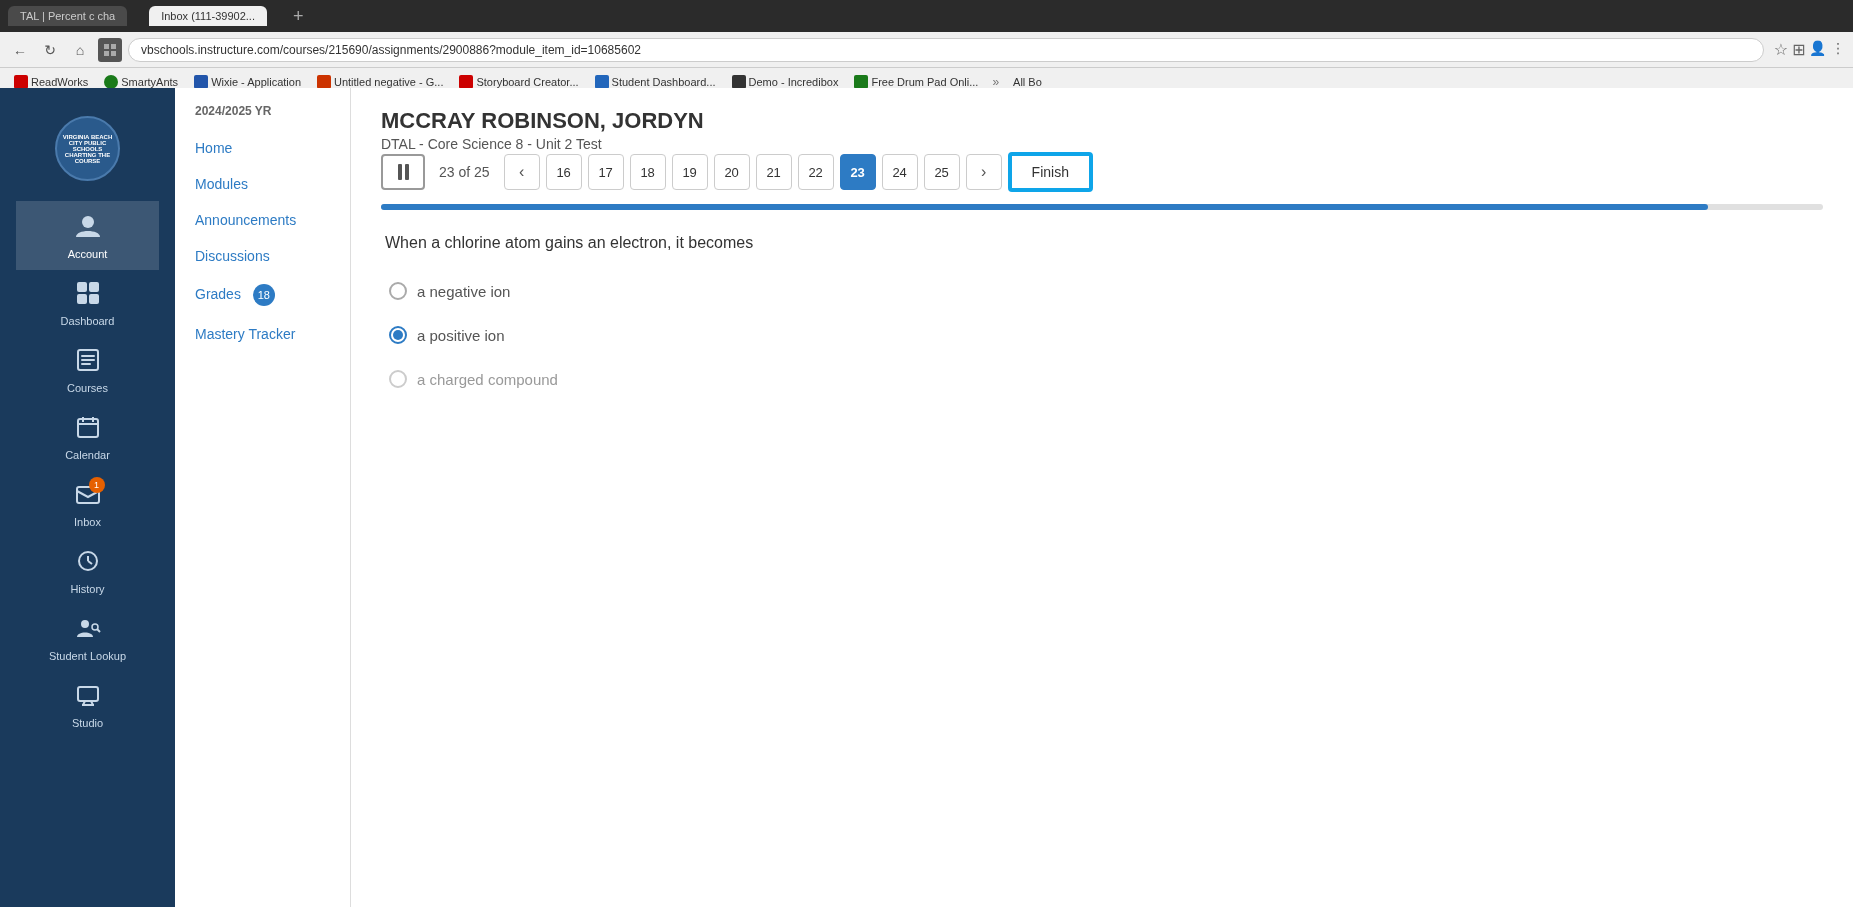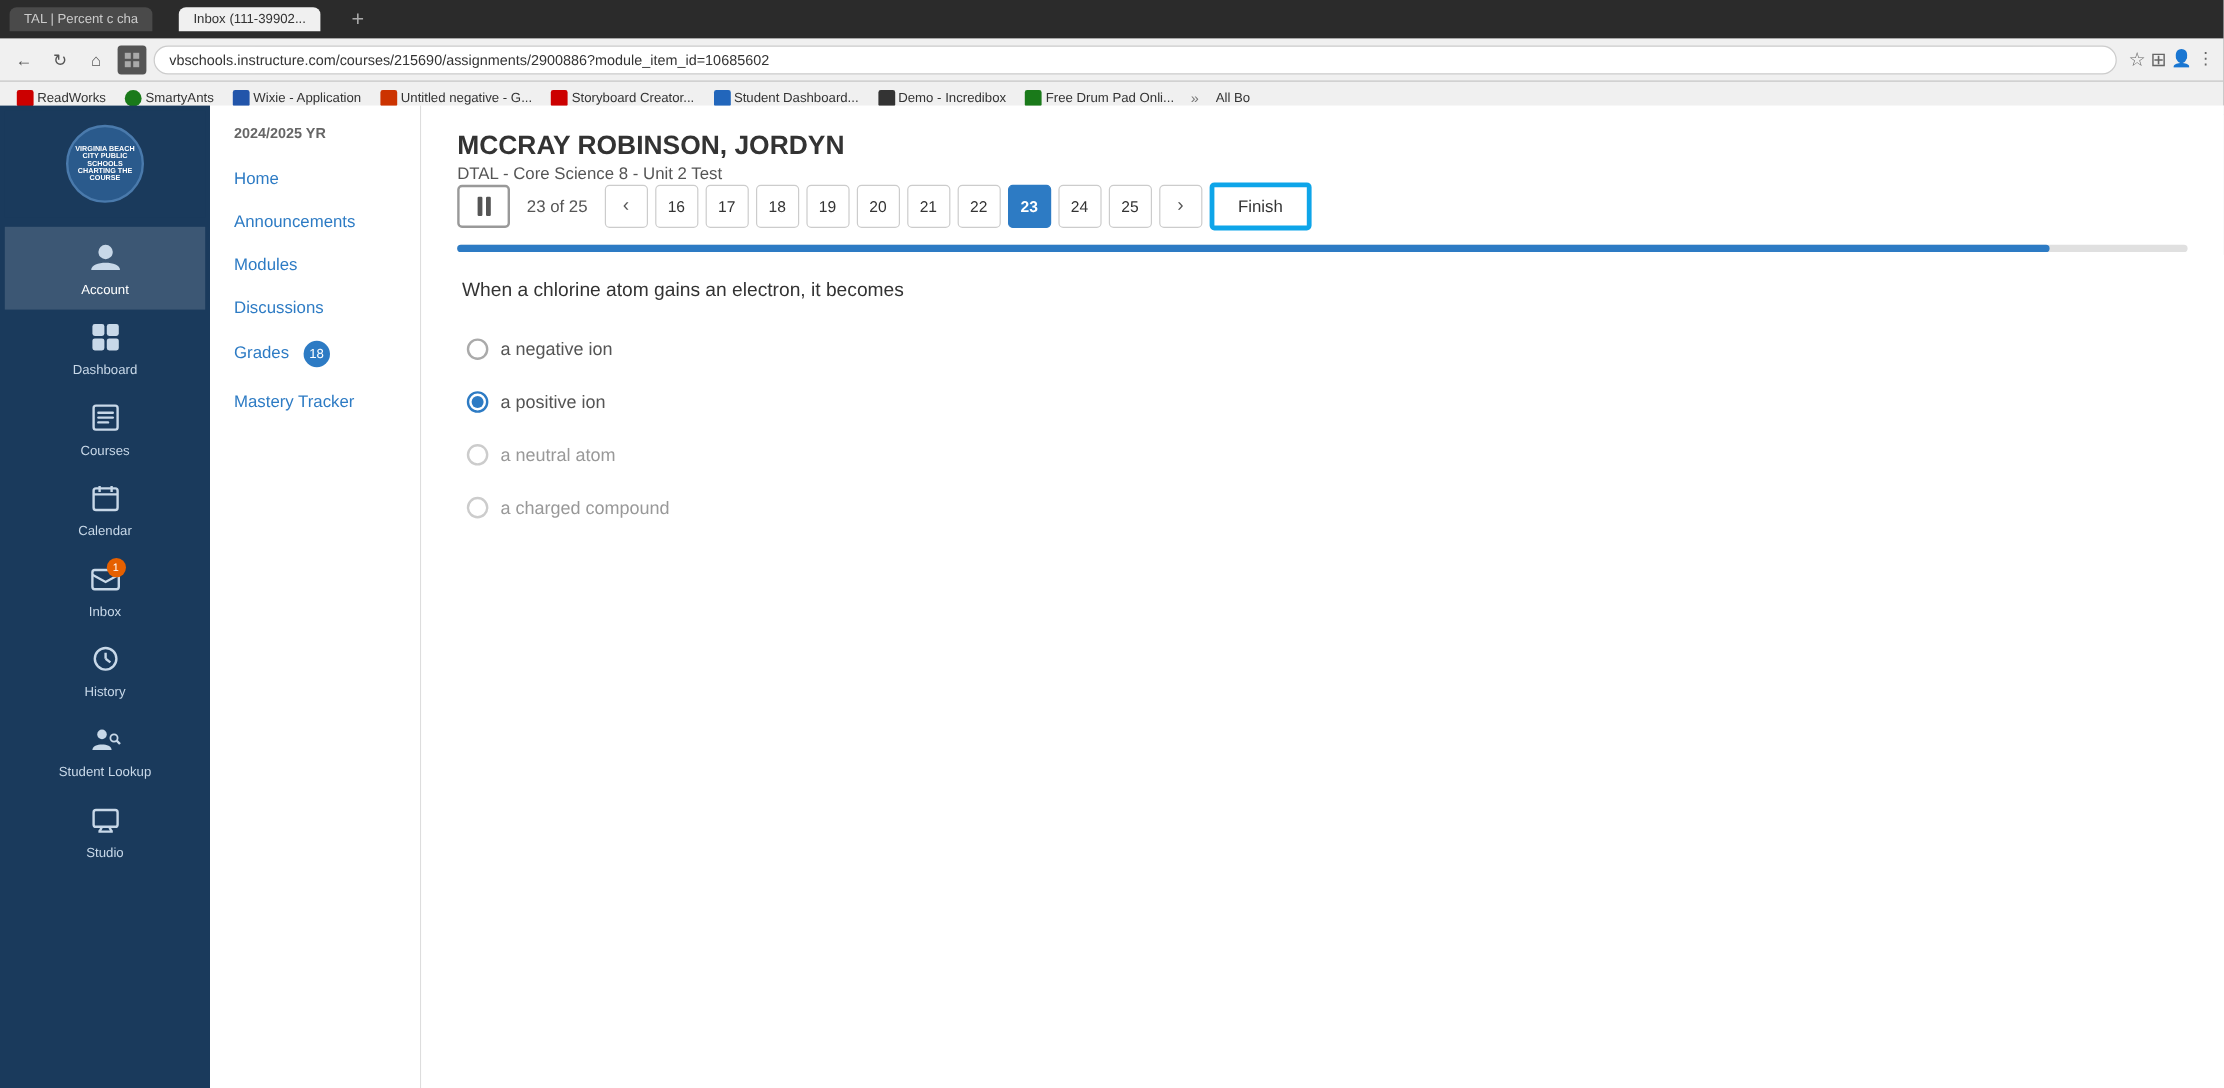--- a/index.html
+++ b/index.html
@@ -88,21 +88,21 @@
       height: calc(907px - 88px);
       background: #f5f5f5;
     }
 
     
     .sidebar {
       width: 175px;
       background: #1a3a5c;
       display: flex;
       flex-direction: column;
-      padding: 4px;
+      padding: 16px;
       flex-shrink: 0;
     }
     .sidebar-logo {
       width: 100%;
       padding: 12px;
       background: #1a3a5c;
       display: flex; align-items: center; justify-content: center;
     }
     .logo-circle {
       width: 65px; height: 65px;
@@ -487,22 +487,22 @@
         </div>
         <span class="sidebar-label">Studio</span>
       </div>
     </div>
   </div>
 
   <div class="secondary-sidebar">
     <div class="year-label">2024/2025 YR</div>
 
     <a class="nav-link">Home</a>
+    <a class="nav-link">Modules</a>
     <a class="nav-link">Announcements</a>
-    <a class="nav-link">Modules</a>
     <a class="nav-link">Discussions</a>
     <a class="nav-link">
       <span>Grades</span>
       <span class="badge-count">18</span>
     </a>
     <a class="nav-link">Mastery Tracker</a>
   </div>
 
   <div class="main-content">
     <div class="student-header">
@@ -544,23 +544,19 @@
       <span class="answer-text">a negative ion</span>
     </div>
 
     <div class="answer-option">
       <div class="radio-outer selected">
         <div class="radio-inner"></div>
       </div>
       <span class="answer-text">a positive ion</span>
     </div>
 
-    <div class="answer-option">
-      <div class="radio-outer" style="border-color:#ccc;"></div>
-      <span class="answer-text disabled">a neutral atom</span>
-    </div>
 
     <div class="answer-option">
       <div class="radio-outer" style="border-color:#ccc;"></div>
       <span class="answer-text disabled">a charged compound</span>
     </div>
   </div>
 </div>
 
 </body></html>

